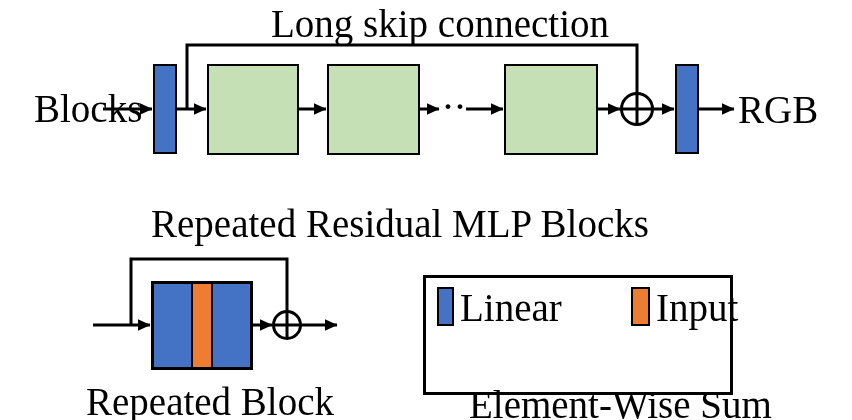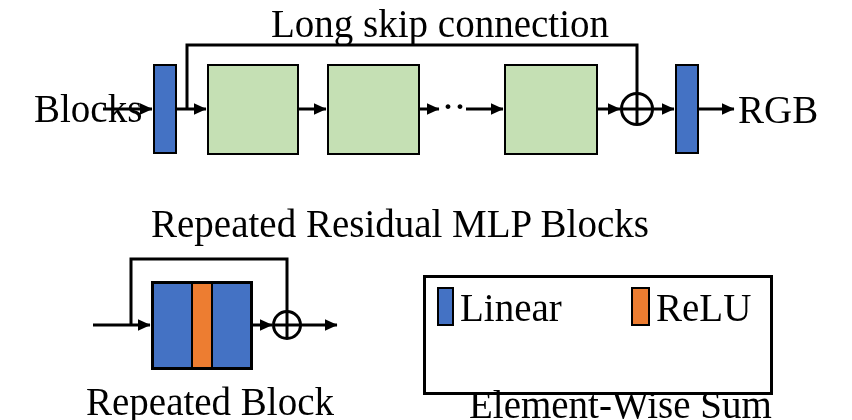--- a/index.html
+++ b/index.html
@@ -20,21 +20,21 @@
   #residual-detail{
     position:absolute;left:151px;top:281px;width:102px;height:89px;
     box-sizing:border-box;border:3px solid #000;display:flex;z-index:2;
   }
   #residual-detail .sub-blue{flex:1;background:#4472C4;}
   #residual-detail .sub-orange{
     width:22px;background:#ED7D31;box-sizing:border-box;
     border-left:2px solid #000;border-right:2px solid #000;
   }
   #legend-box{
-    position:absolute;left:423px;top:275px;width:350px;height:120px;
+    position:absolute;left:423px;top:275px;width:310px;height:120px;
     box-sizing:border-box;border:3px solid #000;background:#fff;z-index:2;
   }
   .swatch{position:absolute;box-sizing:border-box;border:2px solid #000;}
   #legend-box .lbl{z-index:3;}
 </style>
 </head>
 <body>
 
 <div id="canvas">
 
@@ -98,17 +98,17 @@
     <div class="sub-blue"></div>
     <div class="sub-orange"></div>
     <div class="sub-blue"></div>
   </div>
   <div class="lbl centered" style="left:210px;top:401px;">Repeated Block</div>
 
   <div id="legend-box">
     <div class="swatch" style="left:11px;top:9px;width:17px;height:39px;background:#4472C4;"></div>
     <div class="lbl" style="left:34px;top:29px;">Linear</div>
     <div class="swatch" style="left:205px;top:9px;width:19px;height:39px;background:#ED7D31;"></div>
-    <div class="lbl" style="left:230px;top:29px;">ReLU</div>
+    <div class="lbl" style="left:230px;top:29px;">Input</div>
     <div class="lbl" style="left:43px;top:101px;margin-top:25px;">Element-Wise Sum</div>
   </div>
 
 </div>
 
 </body></html>

